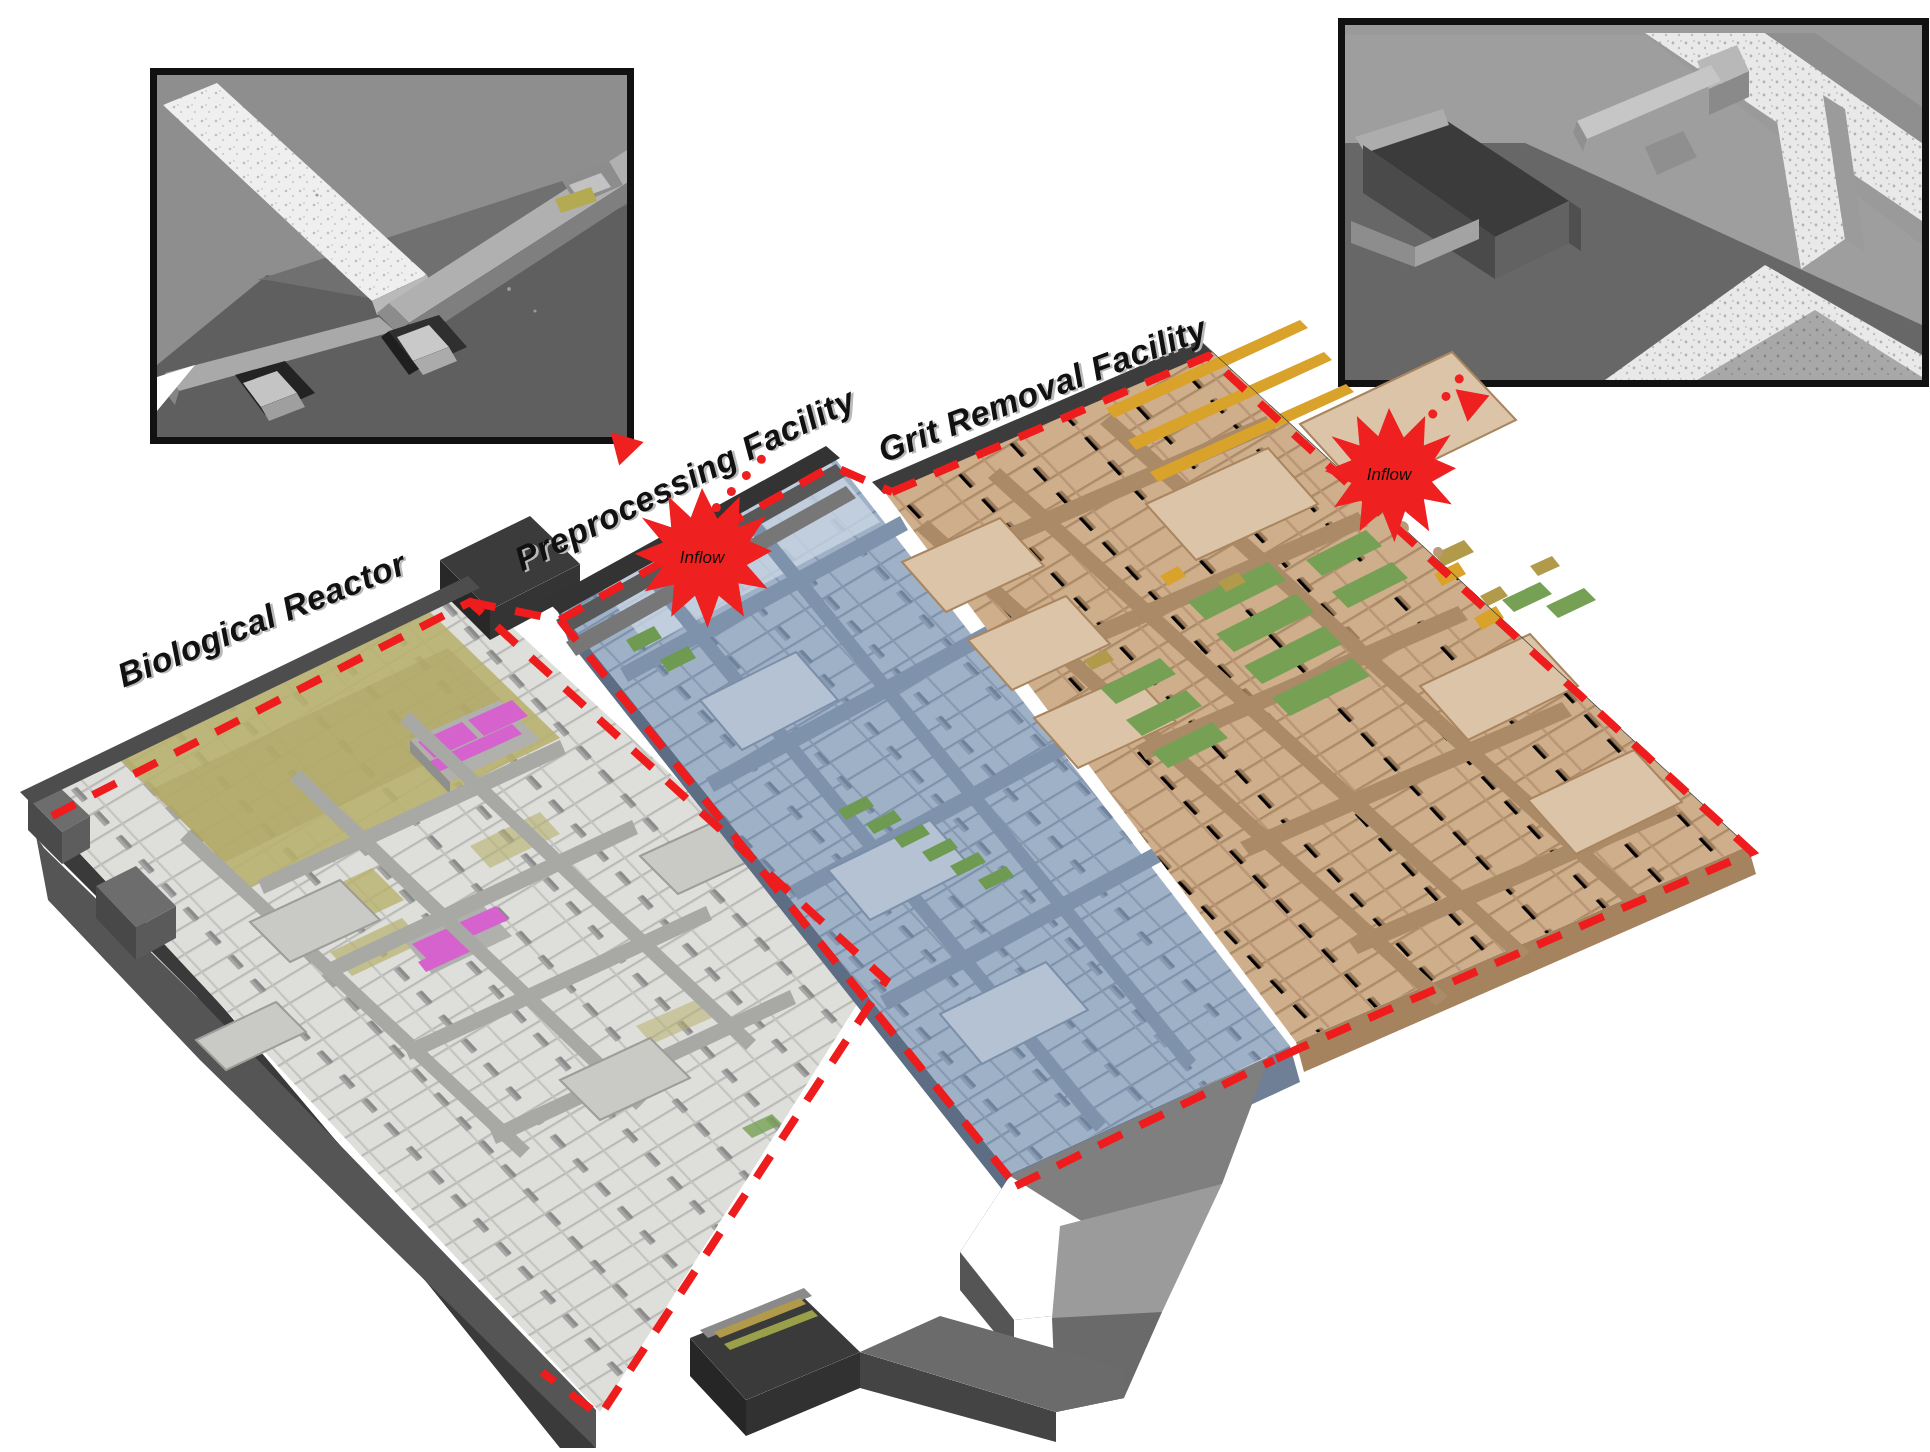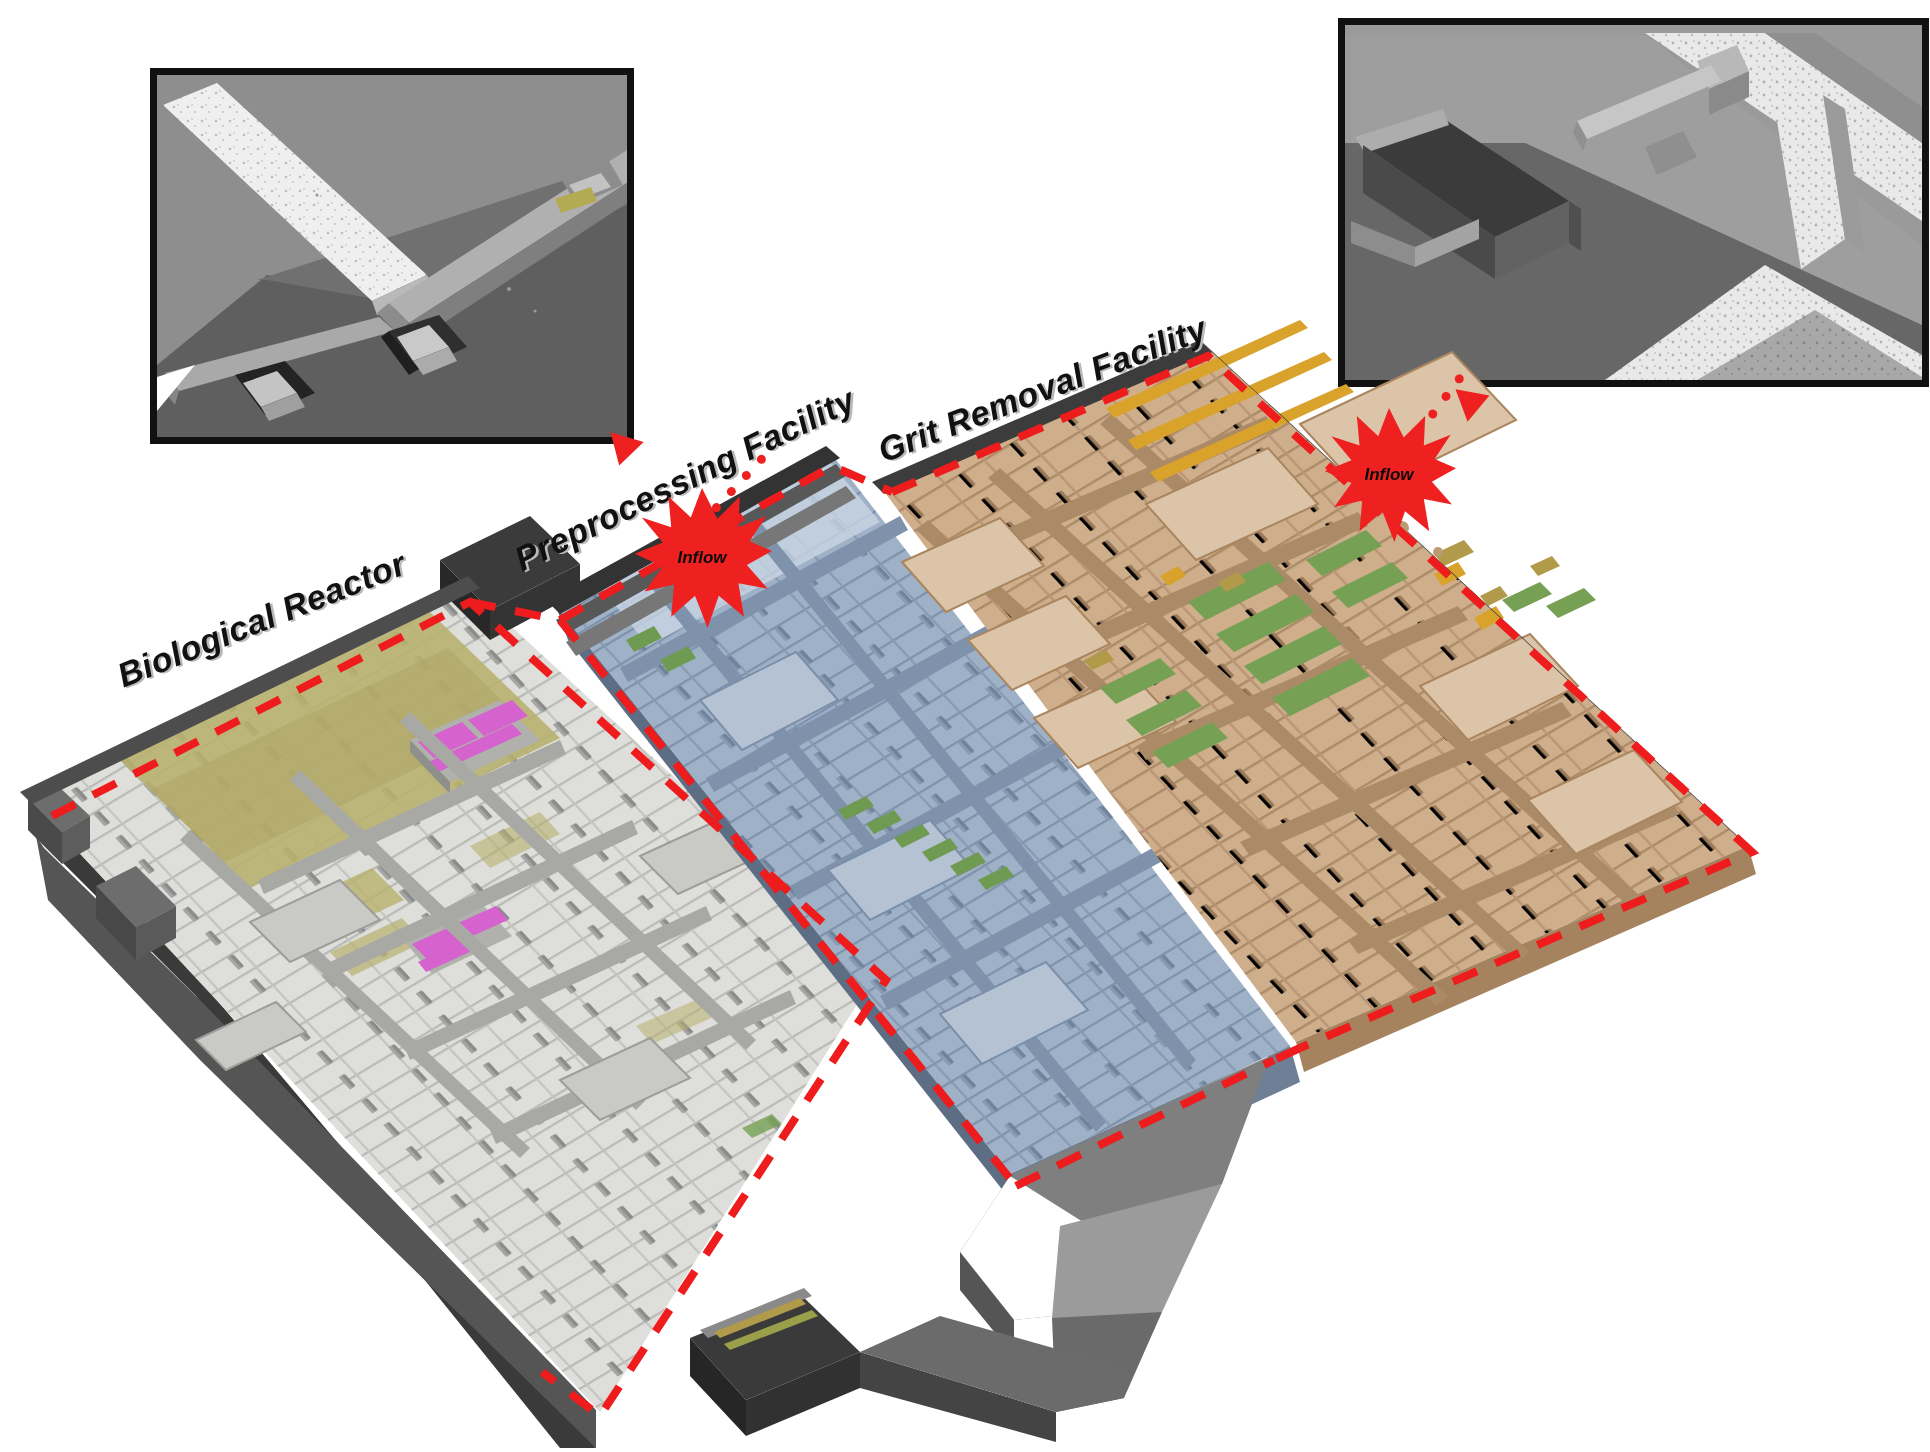--- a/index.html
+++ b/index.html
@@ -22,21 +22,21 @@
 
   
   .burst{position:absolute;width:130px;height:130px;}
   .burst .star{width:100%;height:100%;background:#ef2020;
     clip-path:polygon(50% 0%,61% 22%,77% 6%,76% 28%,96% 20%,84% 38%,100% 45%,
                       82% 55%,97% 72%,76% 68%,80% 92%,62% 77%,54% 100%,
                       45% 77%,28% 92%,30% 69%,9% 74%,22% 56%,2% 47%,
                       22% 39%,7% 21%,28% 28%,26% 6%,42% 21%);}
   .burst .btxt{position:absolute;left:0;top:0;width:100%;height:100%;
                display:flex;align-items:center;justify-content:center;
-               font-size:17px;font-weight:bold;font-style:italic;color:#0b0b0b;}
+               font-size:17px;font-weight:normal;font-style:italic;color:#0b0b0b;}
 
   .dotline{position:absolute;transform-origin:0 0;}
   .dotline i{position:absolute;width:9px;height:9px;border-radius:50%;background:#ef2020;}
   .arrowhead{position:absolute;width:0;height:0;border-left:17px solid transparent;
              border-right:17px solid transparent;border-bottom:30px solid #ef2020;}
 
   
   #model{position:absolute;left:0;top:0;width:1930px;height:1452px;}
 </style>
 </head>

